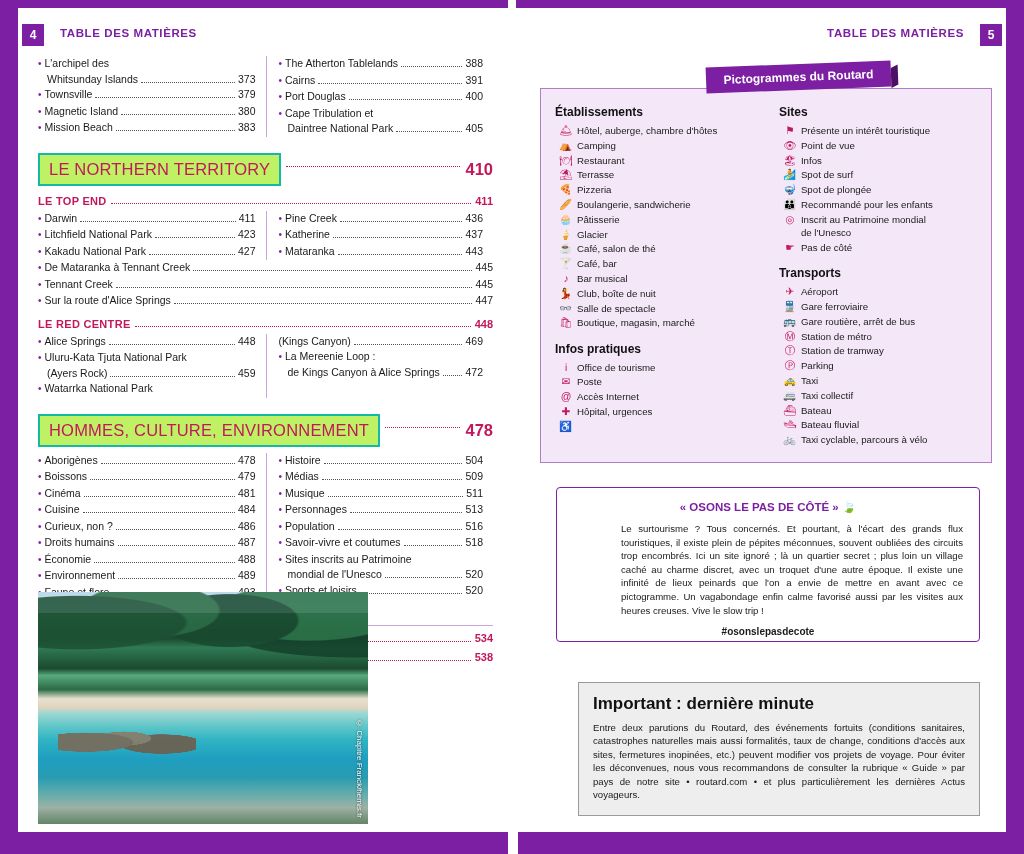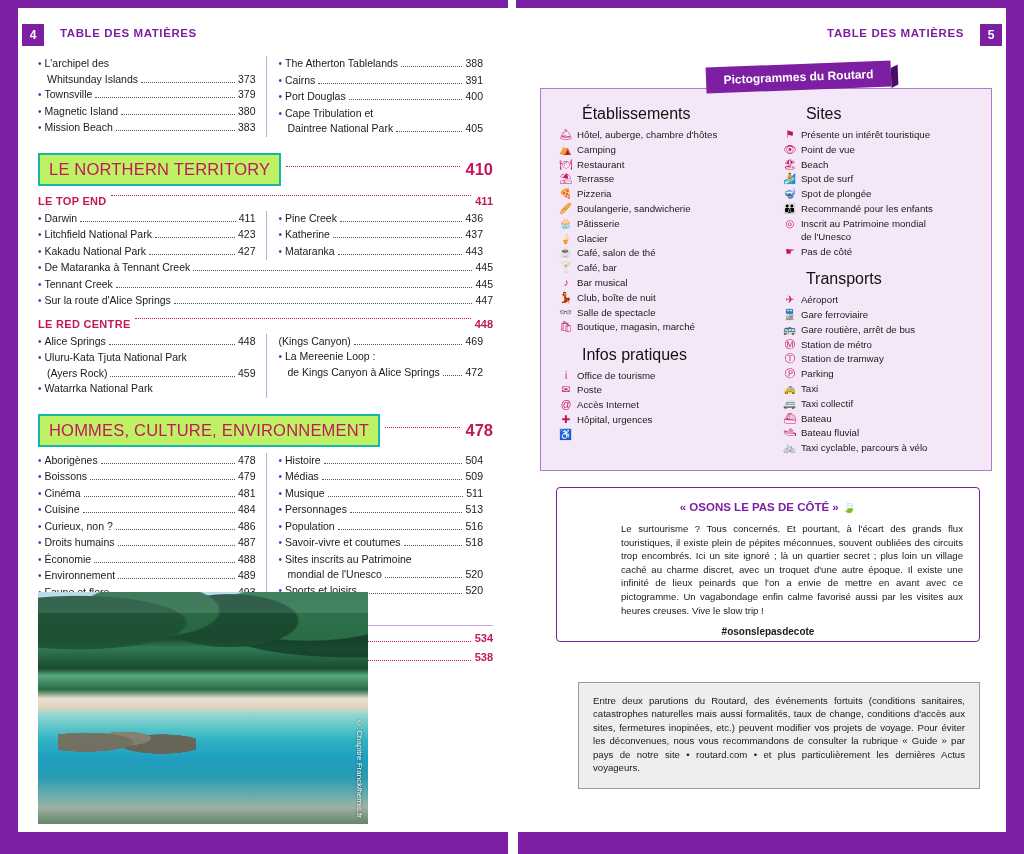--- a/index.html
+++ b/index.html
@@ -55,21 +55,21 @@
   
   .section-head { display: flex; align-items: center; margin: 16px 0 6px 0; }
   .section-head .box {
     border: 2px solid #14b8a6; color: #c2185b;
     font-size: 16.5px; font-weight: normal; letter-spacing: .2px;
     padding: 5px 9px 5px 9px; background: #bef264; white-space: nowrap;
   }
   .section-head .dots { flex: 1; border-bottom: 1.6px dotted #c2185b; margin: 0 5px 5px 5px; }
   .section-head .pg { color: #c2185b; font-size: 16.5px; font-weight: bold; }
 
-  .sub-head { display: flex; align-items: flex-start; margin: 9px 0 4px 0; }
+  .sub-head { display: flex; align-items: flex-end; margin: 9px 0 4px 0; }
   .sub-head .lbl { color: #c2185b; font-size: 11px; font-weight: bold; letter-spacing: .3px; white-space: nowrap; }
   .sub-head .dots { flex: 1; border-bottom: 1.2px dotted #c2185b; margin: 0 4px 3px 4px; }
   .sub-head .pg { color: #c2185b; font-size: 11px; font-weight: bold; }
 
   .index-line { display: flex; align-items: baseline; margin-top: 6px; }
   .index-line .lbl { color: #c2185b; font-size: 11px; font-weight: bold; white-space: nowrap; }
   .index-line .dots { flex: 1; border-bottom: 1.2px dotted #c2185b; margin: 0 4px 3px 4px; }
   .index-line .pg { color: #c2185b; font-size: 11px; font-weight: bold; }
 
   .divider-rule { border-top: 1px solid #c9a7d8; margin: 7px 0 6px 0; }
@@ -133,21 +133,21 @@
   }
   .pictos-box {
     margin-top: 6px;
     border: 1.5px solid #b07cc6;
     background: #f4e8f8;
     padding: 16px 14px 14px 14px;
     display: flex; gap: 10px;
   }
   .pictos-col { width: 50%; }
   .pictos-col.right { padding-left: 8px; }
-  .pic-group-title { font-weight: normal; font-size: 16px; color: #111; margin-bottom: 5px; margin-left: 27px; }
+  .pic-group-title { font-weight: bold; font-size: 12px; color: #111; margin-bottom: 5px; }
   .pic-group-title.sp { margin-top: 12px; }
   .pic-row { display: flex; align-items: flex-start; font-size: 9.7px; color: #1a1a1a; line-height: 13.3px; margin-bottom: 1.5px; }
   .pic-ico { width: 22px; min-width: 22px; text-align: center; color: #c2185b; font-size: 10.5px; line-height: 13.3px; }
   .pic-lbl { flex: 1; }
   .pic-lbl .l2 { display: block; }
 
   
   .osons-box {
     position: absolute; left: 556px; top: 487px; width: 424px;
     border: 1.5px solid #7c1fa2; border-radius: 4px;
@@ -606,21 +606,21 @@
         <div class="pic-row">
             <span class="pic-ico">⚑</span>
             <span class="pic-lbl">Présente un intérêt touristique</span>
           </div>
         <div class="pic-row">
             <span class="pic-ico">👁</span>
             <span class="pic-lbl">Point de vue</span>
           </div>
         <div class="pic-row">
             <span class="pic-ico">🏖</span>
-            <span class="pic-lbl">Beach</span>
+            <span class="pic-lbl">Infos</span>
           </div>
         <div class="pic-row">
             <span class="pic-ico">🏄</span>
             <span class="pic-lbl">Spot de surf</span>
           </div>
         <div class="pic-row">
             <span class="pic-ico">🤿</span>
             <span class="pic-lbl">Spot de plongée</span>
           </div>
         <div class="pic-row">
@@ -688,16 +688,17 @@
   <div class="osons-box">
     <div class="osons-title">
       <span>« OSONS LE PAS DE CÔTÉ »</span>
       <span class="leaf">🍃</span>
     </div>
     <div class="osons-text">Le surtourisme ? Tous concernés. Et pourtant, à l'écart des grands flux touristiques, il existe plein de pépites méconnues, souvent oubliées des circuits trop encombrés. Ici un site ignoré ; là un quartier secret ; plus loin un village caché au charme discret, avec un troquet d'une autre époque. Il existe une infinité de lieux peinards que l'on a envie de mettre en avant avec ce pictogramme. Un vagabondage enfin calme favorisé aussi par les visites aux heures creuses. Vive le slow trip !</div>
     <div class="osons-tag">#osonslepasdecote</div>
   </div>
 
   <div class="important-box">
+    <div class="important-title">Important : dernière minute</div>
     <div class="important-text">Entre deux parutions du Routard, des événements fortuits (conditions sanitaires, catastrophes naturelles mais aussi formalités, taux de change, conditions d'accès aux sites, fermetures inopinées, etc.) peuvent modifier vos projets de voyage. Pour éviter les déconvenues, nous vous recommandons de consulter la rubrique « Guide » par pays de notre site • routard.com • et plus particulièrement les dernières Actus voyageurs.</div>
   </div>
 
 </div>
 
 </body></html>

